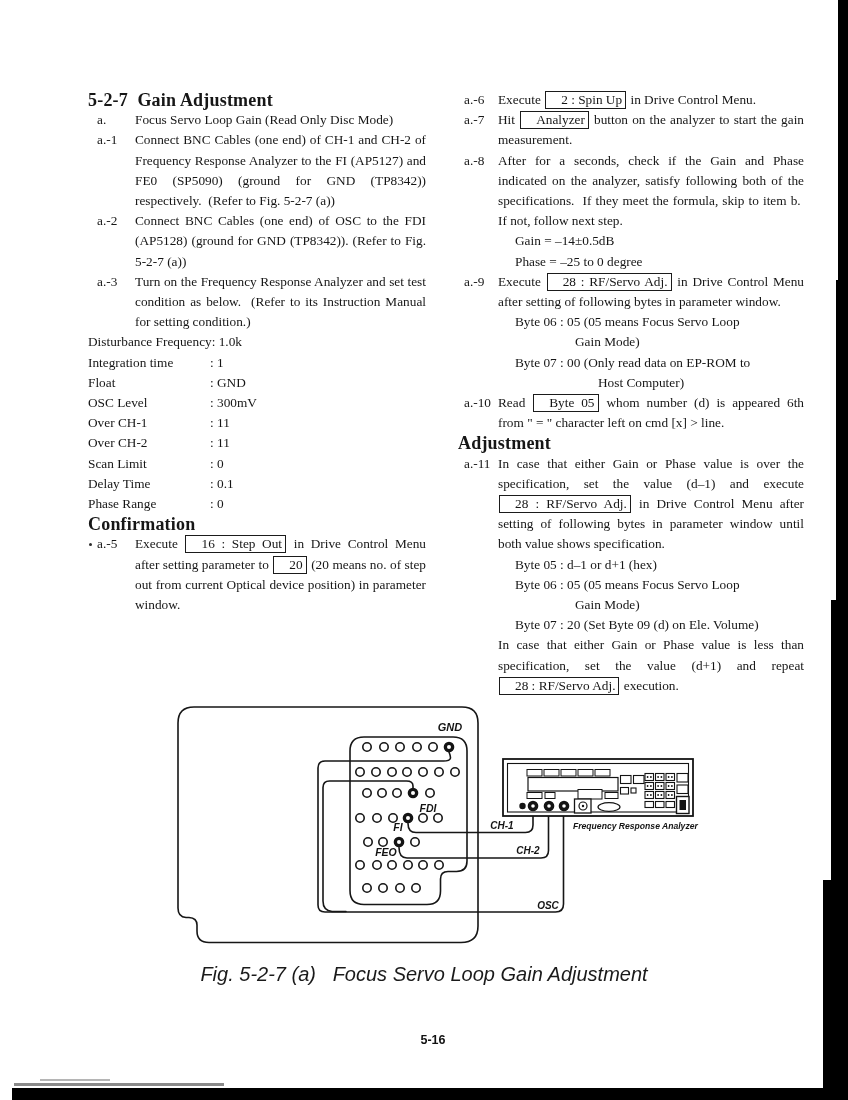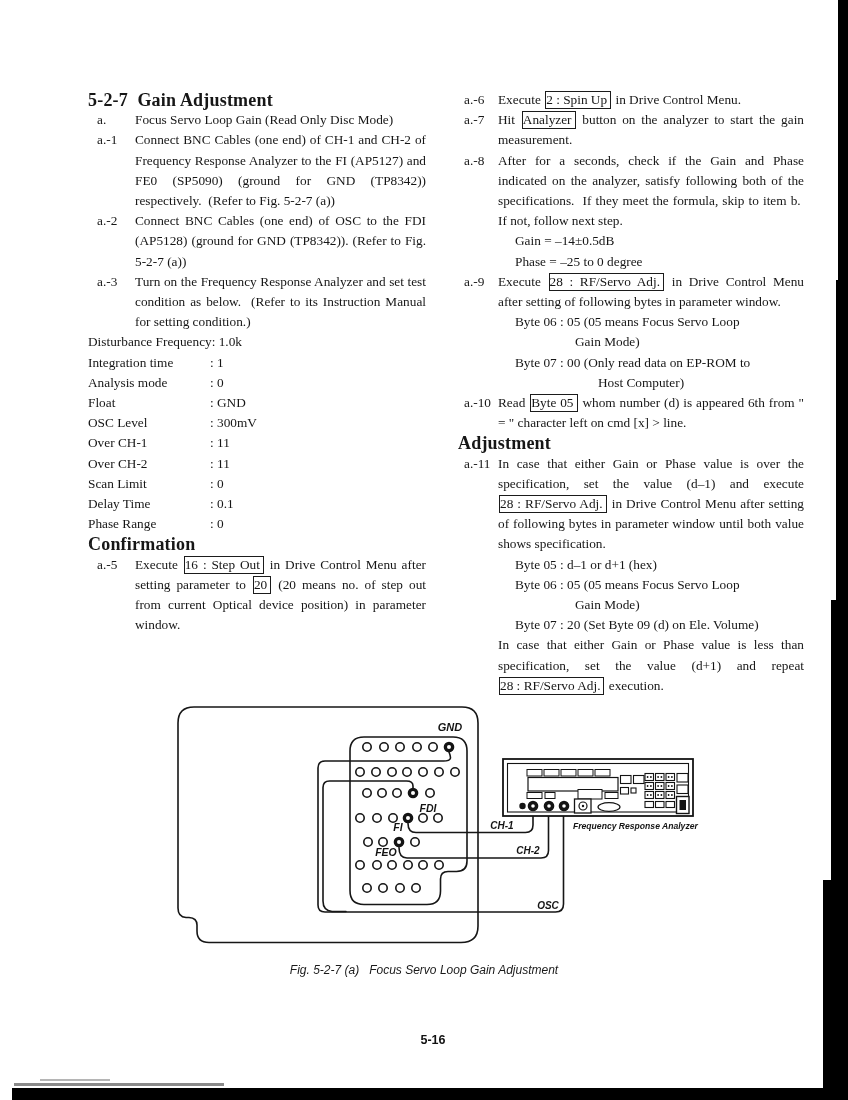--- a/index.html
+++ b/index.html
@@ -18,26 +18,26 @@
   .col-right .step-label{flex:0 0 40px;padding-left:6px;}
   .step-body{flex:1;text-align:justify;}
   .blk.cont{margin-left:40px;text-align:justify;}
   .blk.subline{white-space:nowrap;}
   .ind2{margin-left:57px;}
   .ind3{margin-left:117px;}
   .ind4{margin-left:140px;font-family:Liberation Serif, serif;}
   .settings{}
   .set-row{white-space:nowrap;}
   .set-label{display:inline-block;min-width:122px;}
-  .boxed{border:1.4px solid #1b1b1b;padding:0 3px 1px 0;margin:0 1px;white-space:nowrap;}
+  .boxed{border:1.4px solid #1b1b1b;padding:0 3px 1px 15px;margin:0 1px;white-space:nowrap;}
   #figure-svg{position:absolute;left:0;top:0;pointer-events:none;}
   .caption{
     position:absolute;left:0;top:963px;width:848px;text-align:center;
     font-family:"Liberation Sans","DejaVu Sans",sans-serif;
-    font-style:italic;font-size:12px;color:#1a1a1a;
+    font-style:italic;font-size:20px;color:#1a1a1a;
   }
   .pageno{
     position:absolute;left:0;top:1033px;width:866px;text-align:center;
     font-family:"Liberation Sans","DejaVu Sans",sans-serif;
     font-weight:bold;font-size:12.5px;color:#111;
   }
   .bar{position:absolute;background:#000;}
   #bar-r1{left:838px;top:0;width:10px;height:300px;}
   #bar-r2{left:836px;top:280px;width:12px;height:340px;}
   #bar-r3{left:831px;top:600px;width:17px;height:300px;}
@@ -68,21 +68,20 @@
       <span class="step-label">a.-2</span>
       <span class="step-body"><span>Connect BNC Cables (one end) of OSC to the FDI (AP5128) (ground for GND (TP8342)). (Refer to Fig. 5-2-7 (a))</span></span>
     </div>
     <div class="blk step">
       <span class="step-label">a.-3</span>
       <span class="step-body"><span>Turn on the Frequency Response Analyzer and set test condition as below.&nbsp; (Refer to its Instruction Manual for setting condition.)</span></span>
     </div>
     <div class="blk settings">
       <div class="set-row"><span class="set-label">Disturbance Frequency</span><span class="set-val">: 1.0k</span></div>
       <div class="set-row"><span class="set-label">Integration time</span><span class="set-val">: 1</span></div>
-      <div class="set-row"><span class="set-label">Analysis mode</span><span class="set-val">: 0</span></div>
       <div class="set-row"><span class="set-label">Float</span><span class="set-val">: GND</span></div>
       <div class="set-row"><span class="set-label">OSC Level</span><span class="set-val">: 300mV</span></div>
       <div class="set-row"><span class="set-label">Over CH-1</span><span class="set-val">: 11</span></div>
       <div class="set-row"><span class="set-label">Over CH-2</span><span class="set-val">: 11</span></div>
       <div class="set-row"><span class="set-label">Scan Limit</span><span class="set-val">: 0</span></div>
       <div class="set-row"><span class="set-label">Delay Time</span><span class="set-val">: 0.1</span></div>
       <div class="set-row"><span class="set-label">Phase Range</span><span class="set-val">: 0</span></div>
     </div>
     <div class="blk heading">Confirmation</div>
     <div class="blk step">

